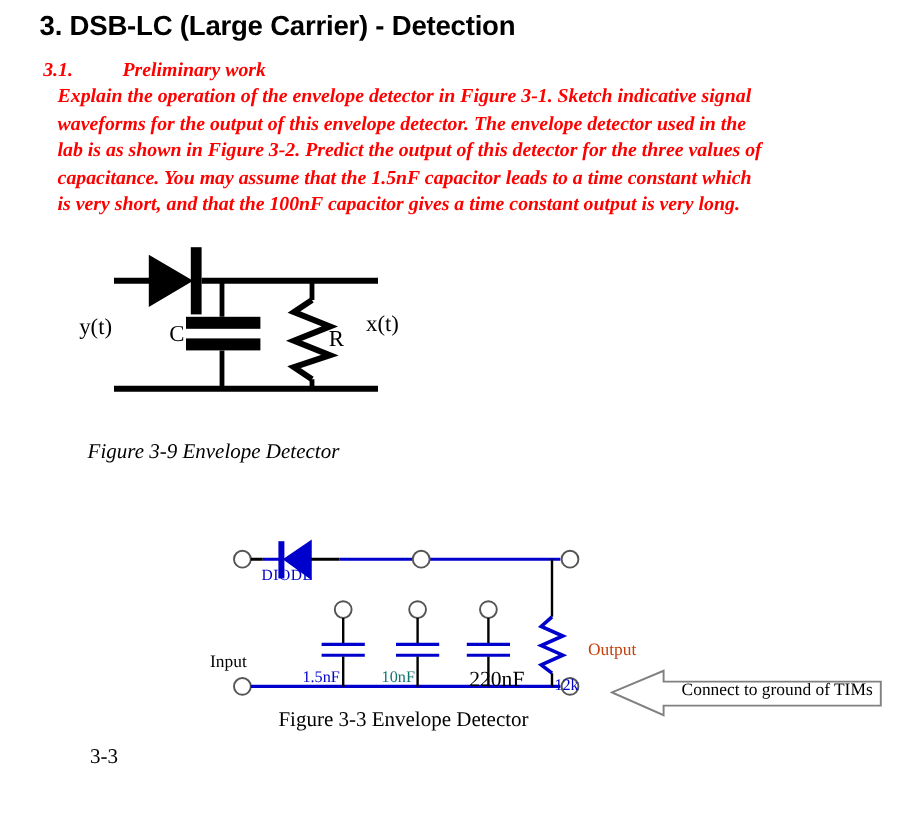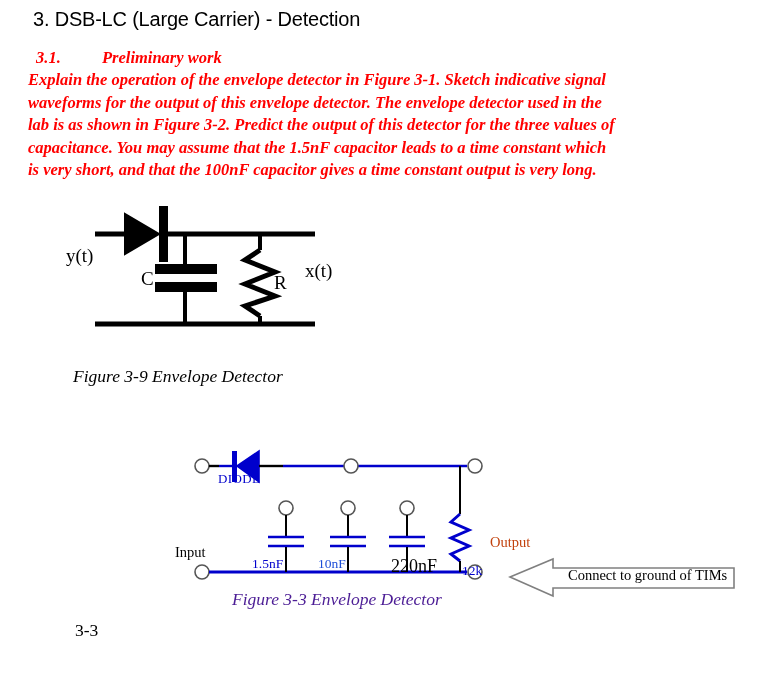--- a/index.html
+++ b/index.html
@@ -23,22 +23,22 @@
     width: 763px;
     height: 693px;
   }
 
   
   .section-heading {
     position: absolute;
     left: 33px;
     top: 8px;
     font-family: "Liberation Sans", sans-serif;
-    font-weight: normal;
-    font-size: 20px;
+    font-weight: bold;
+    font-size: 23px;
     letter-spacing: -0.2px;
     color: #000000;
     white-space: nowrap;
   }
 
   
   .sub-heading {
     position: absolute;
     left: 36px;
     top: 48px;
@@ -49,21 +49,21 @@
     color: #FF0000;
     white-space: nowrap;
   }
   .sub-heading .sub-num {
     display: inline-block;
     width: 66px;
   }
 
   .red-para {
     position: absolute;
-    left: 28px;
+    left: 48px;
     top: 69px;
     width: 706px;
     font-family: "Liberation Serif", serif;
     font-style: italic;
     font-weight: bold;
     font-size: 16.5px;
     line-height: 22.5px;
     color: #FF0000;
   }
   .red-para .ln { display: block; white-space: nowrap; }
@@ -76,21 +76,21 @@
     width: 350px;
     height: 200px;
   }
   .fig1-label {
     position: absolute;
     font-family: "Liberation Serif", serif;
     font-size: 19px;
     color: #000;
     white-space: nowrap;
   }
-  .lbl-yt { left: 11px; top: 49px; }
+  .lbl-yt { left: 11px; top: 66px; }
   .lbl-c  { left: 86px; top: 72px; }
   .lbl-r  { left: 219px; top: 76px; }
   .lbl-xt { left: 250px; top: 64px; }
 
   .fig1-caption {
     position: absolute;
     left: 73px;
     top: 366px;
     font-family: "Liberation Serif", serif;
     font-style: italic;
@@ -110,33 +110,32 @@
   .fig3-text {
     position: absolute;
     font-family: "Liberation Serif", serif;
     white-space: nowrap;
     margin-top: 36px;
   }
   .t-diode   { left: 43px;  top: 3px;   font-size: 13px; color: #0000CC; letter-spacing: 0.4px; }
   .t-input   { left: 0px;   top: 76px;  font-size: 14.5px; color: #000000; }
   .t-output  { left: 315px; top: 66px;  font-size: 14.5px; color: #c2410c; }
   .t-c1      { left: 77px;  top: 88px;  font-size: 13.5px; color: #0000CC; }
-  .t-c2      { left: 143px; top: 88px;  font-size: 13.5px; color: #1d4ed8; }
+  .t-c2      { left: 143px; top: 88px;  font-size: 13.5px; color: #0f766e; }
   .t-c3      { left: 216px; top: 88px;  font-size: 18px; color: #000000; }
   .t-r       { left: 287px; top: 95px;  font-size: 13.5px; color: #0000CC; }
 
   .fig3-caption {
     position: absolute;
     left: 232px;
     top: 589px;
     font-family: "Liberation Serif", serif;
-    font-style: italic;
     font-size: 17.5px;
     white-space: nowrap;
-    color: #4c1d95;
+    color: #000000;
   }
 
   
   .callout {
     position: absolute;
     left: 508px;
     top: 556px;
     width: 228px;
     height: 42px;
   }

